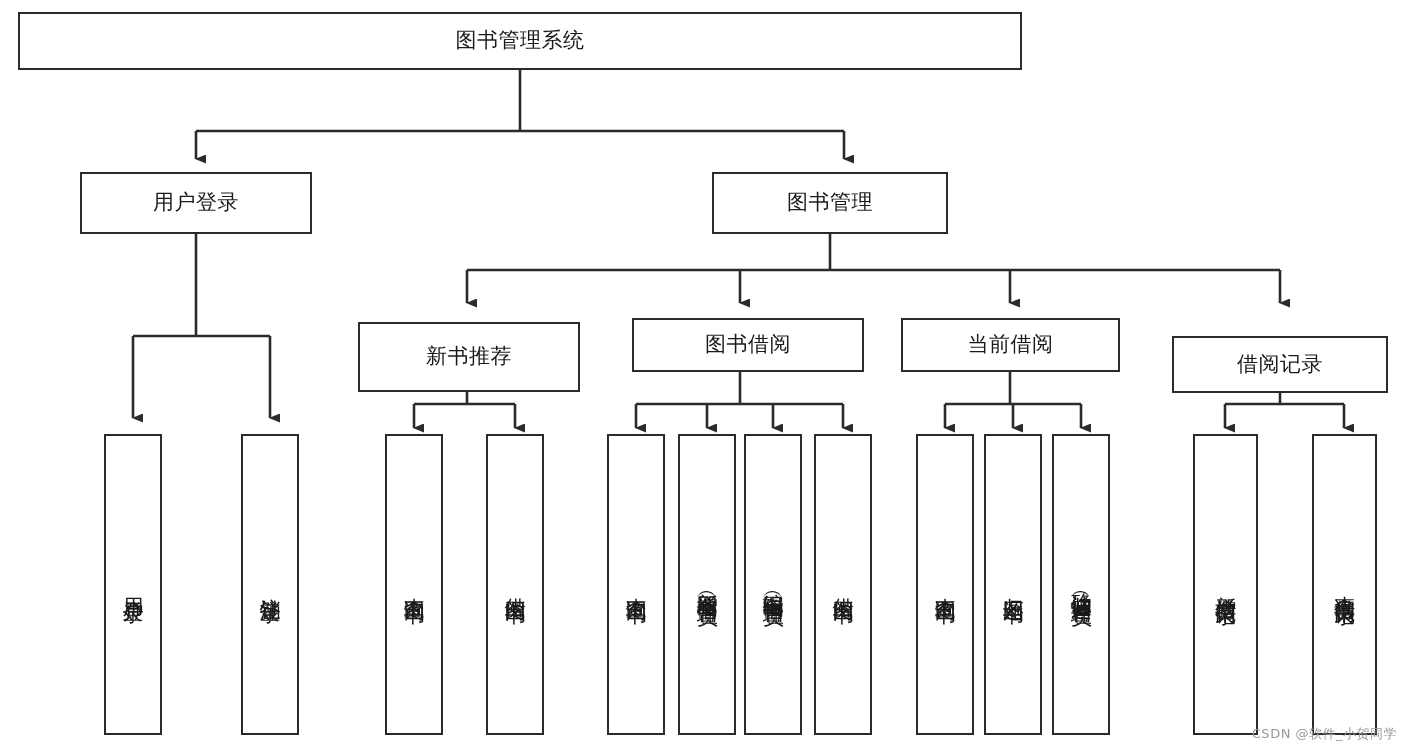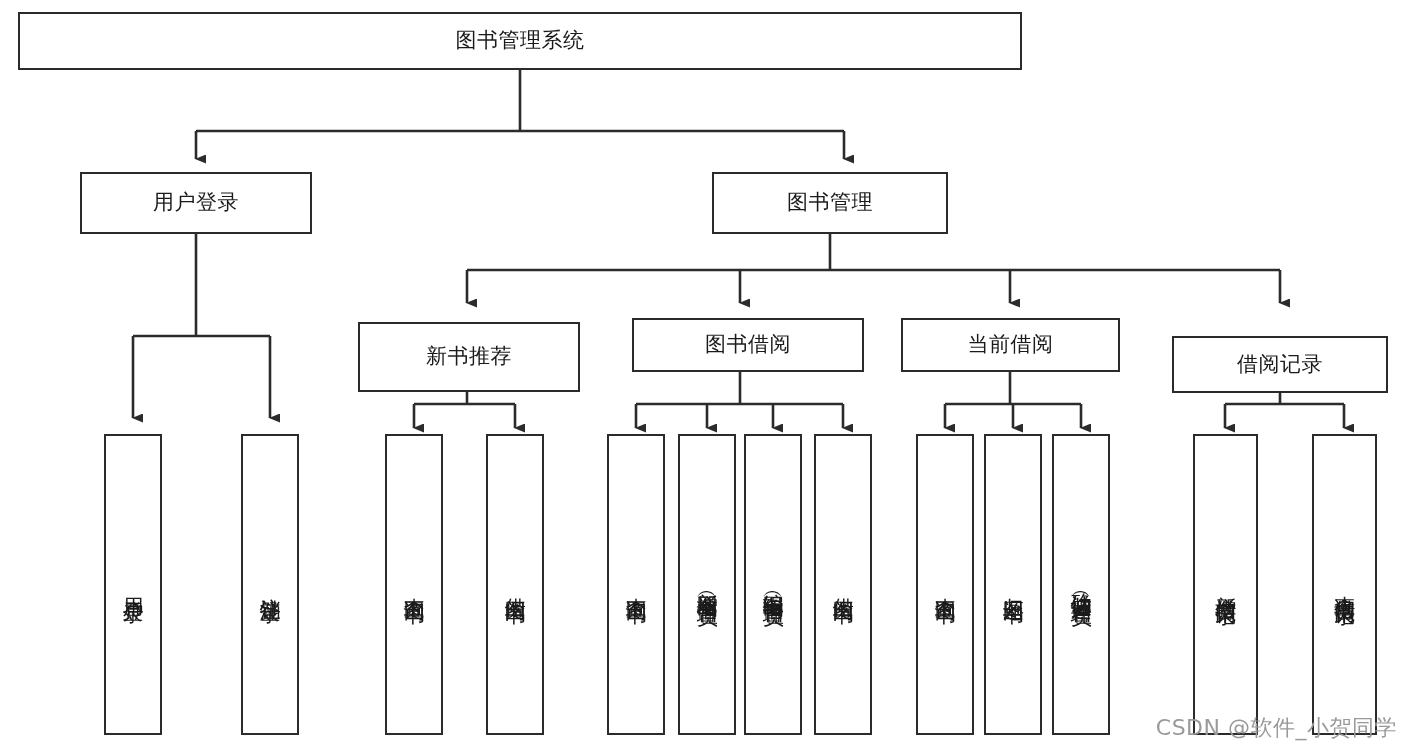--- a/index.html
+++ b/index.html
@@ -54,21 +54,21 @@
   }
   .node-v .label {
     writing-mode: vertical-rl;
     text-orientation: upright;
     display: block;
   }
   #watermark {
     position: absolute;
     right: 8px;
     bottom: 4px;
-    font-size: 22px;
+    font-size: 13px;
     color: #9a9a9a;
     letter-spacing: 0.5px;
     white-space: nowrap;
     user-select: none;
   }
 </style>
 </head>
 <body>
 
 <div id="diagram-root">

